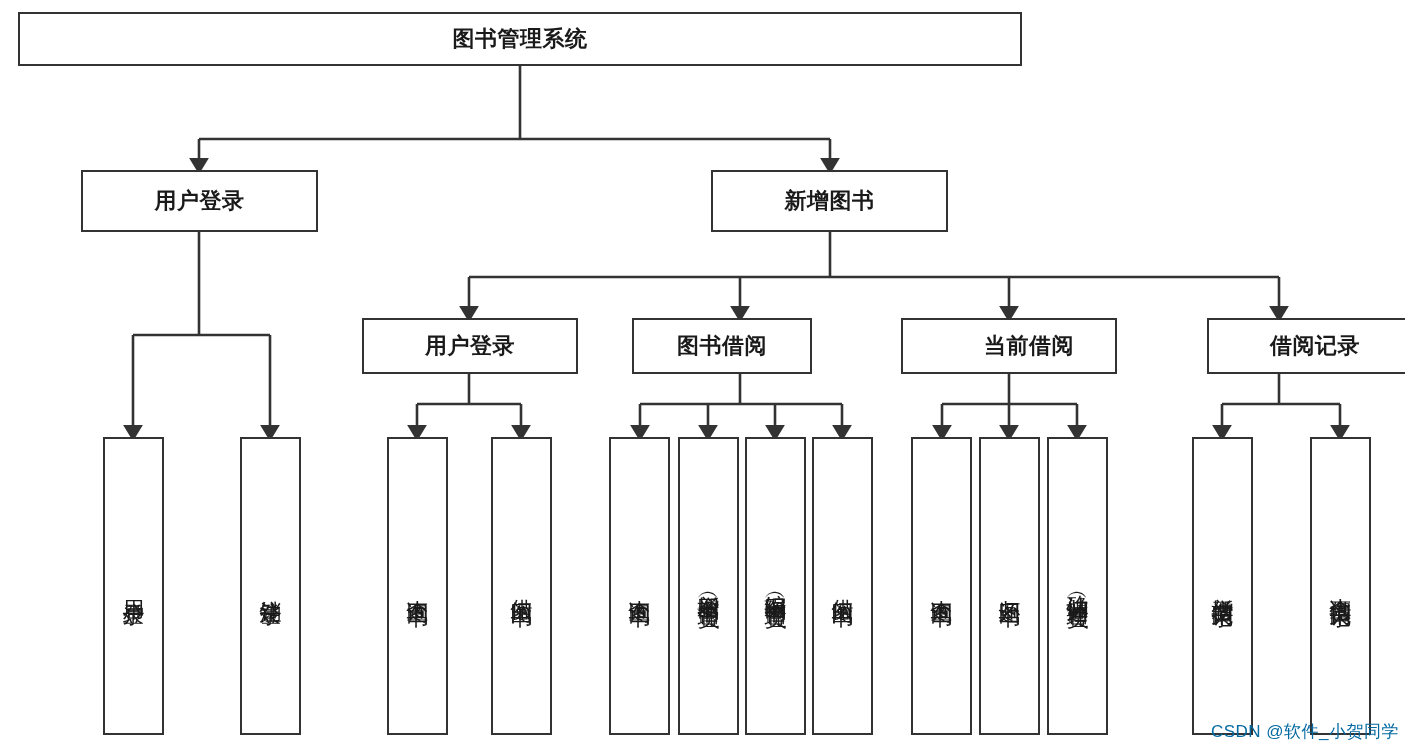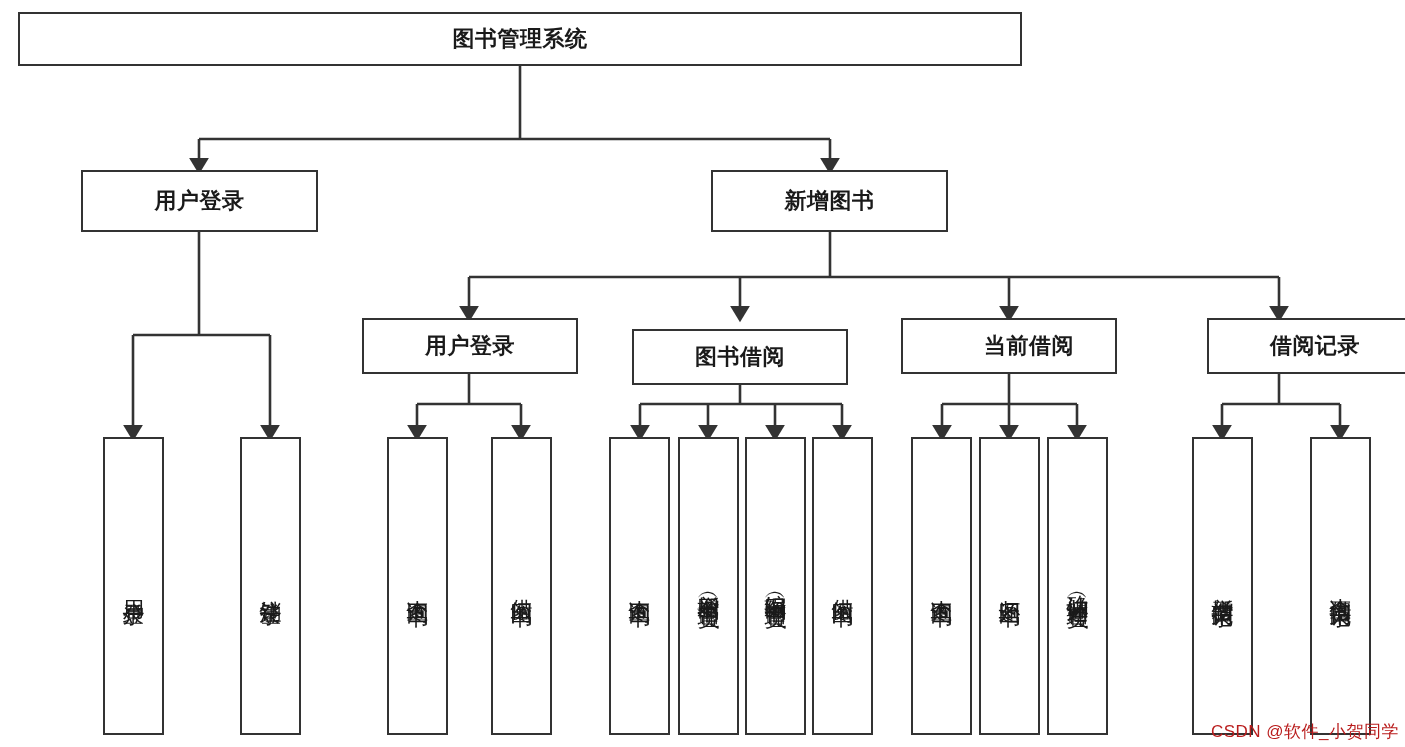--- a/index.html
+++ b/index.html
@@ -57,21 +57,21 @@
     writing-mode: vertical-rl;
     text-orientation: upright;
     display: block;
     max-height: 100%;
   }
   #watermark {
     position: absolute;
     right: 6px;
     bottom: 4px;
     font-size: 17px;
-    color: #b91c1c;
+    color: #0369a1;
     white-space: nowrap;
     letter-spacing: 0.5px;
   }
 </style>
 </head>
 <body>
 
 <div id="diagram-root">
 
   <svg id="edges-layer" viewBox="0 0 1405 747" width="1405" height="747" xmlns="http://www.w3.org/2000/svg">
@@ -131,21 +131,21 @@
   <div class="node node-h" style="left:81px; top:170px; width:237px; height:62px;">
     <span>用户登录</span>
   </div>
   <div class="node node-h" style="left:711px; top:170px; width:237px; height:62px;">
     <span>新增图书</span>
   </div>
 
   <div class="node node-h" style="left:362px; top:318px; width:216px; height:56px;">
     <span>用户登录</span>
   </div>
-  <div class="node node-h" style="left:632px; top:329px; width:216px; height:56px;">
+  <div class="node node-h" style="left:632px; top:318px; width:180px; height:56px;">
     <span>图书借阅</span>
   </div>
   <div class="node node-h" style="left:901px; top:318px; width:216px; height:56px;padding-left:40px;">
     <span>当前借阅</span>
   </div>
   <div class="node node-h" style="left:1171px; top:318px; width:216px; height:56px;margin-left:36px;">
     <span>借阅记录</span>
   </div>
 
   <div class="node node-v" style="left:103px; top:437px; width:61px; height:298px;">

